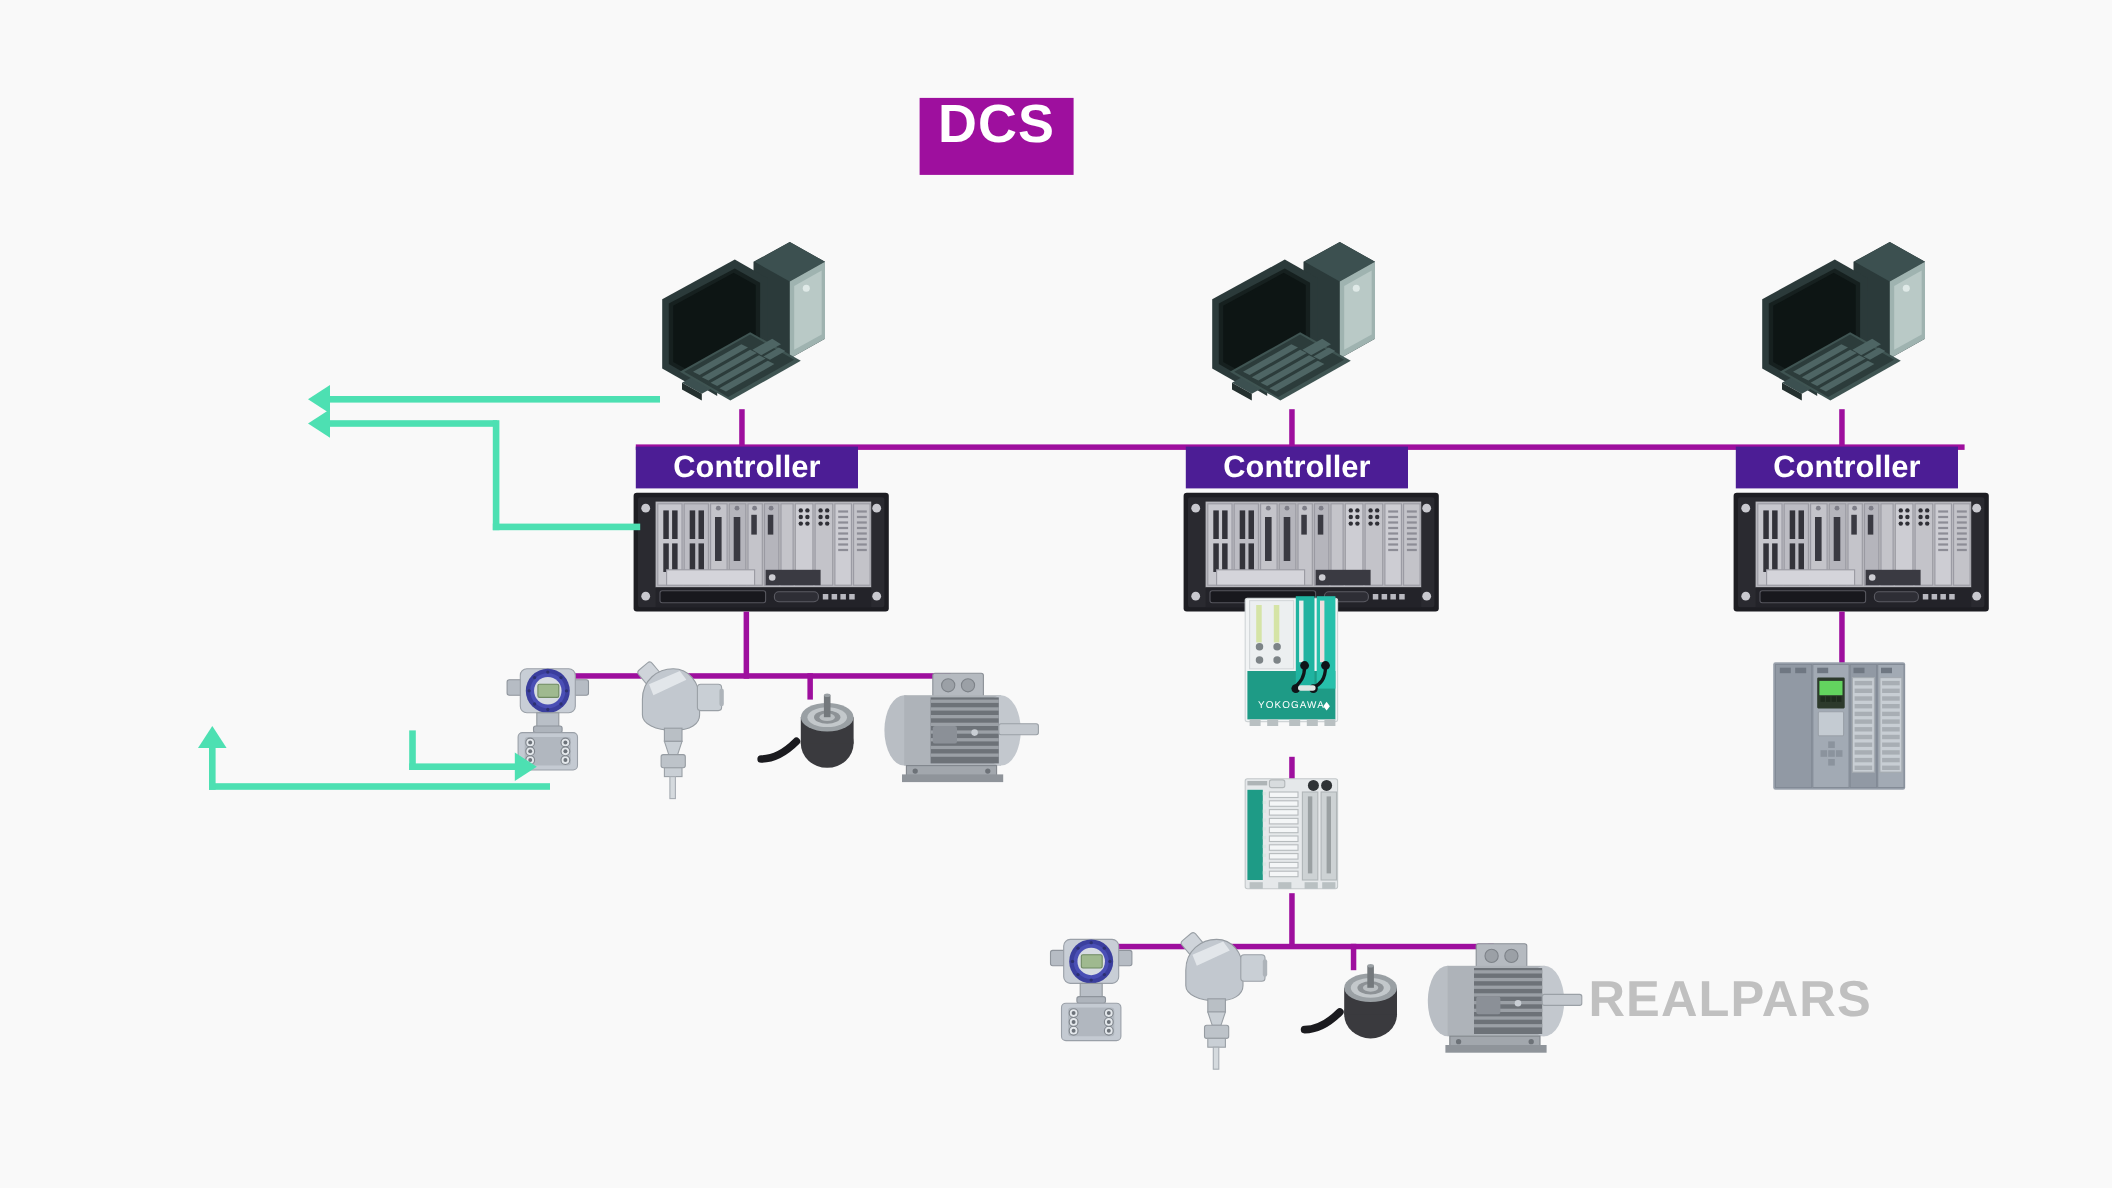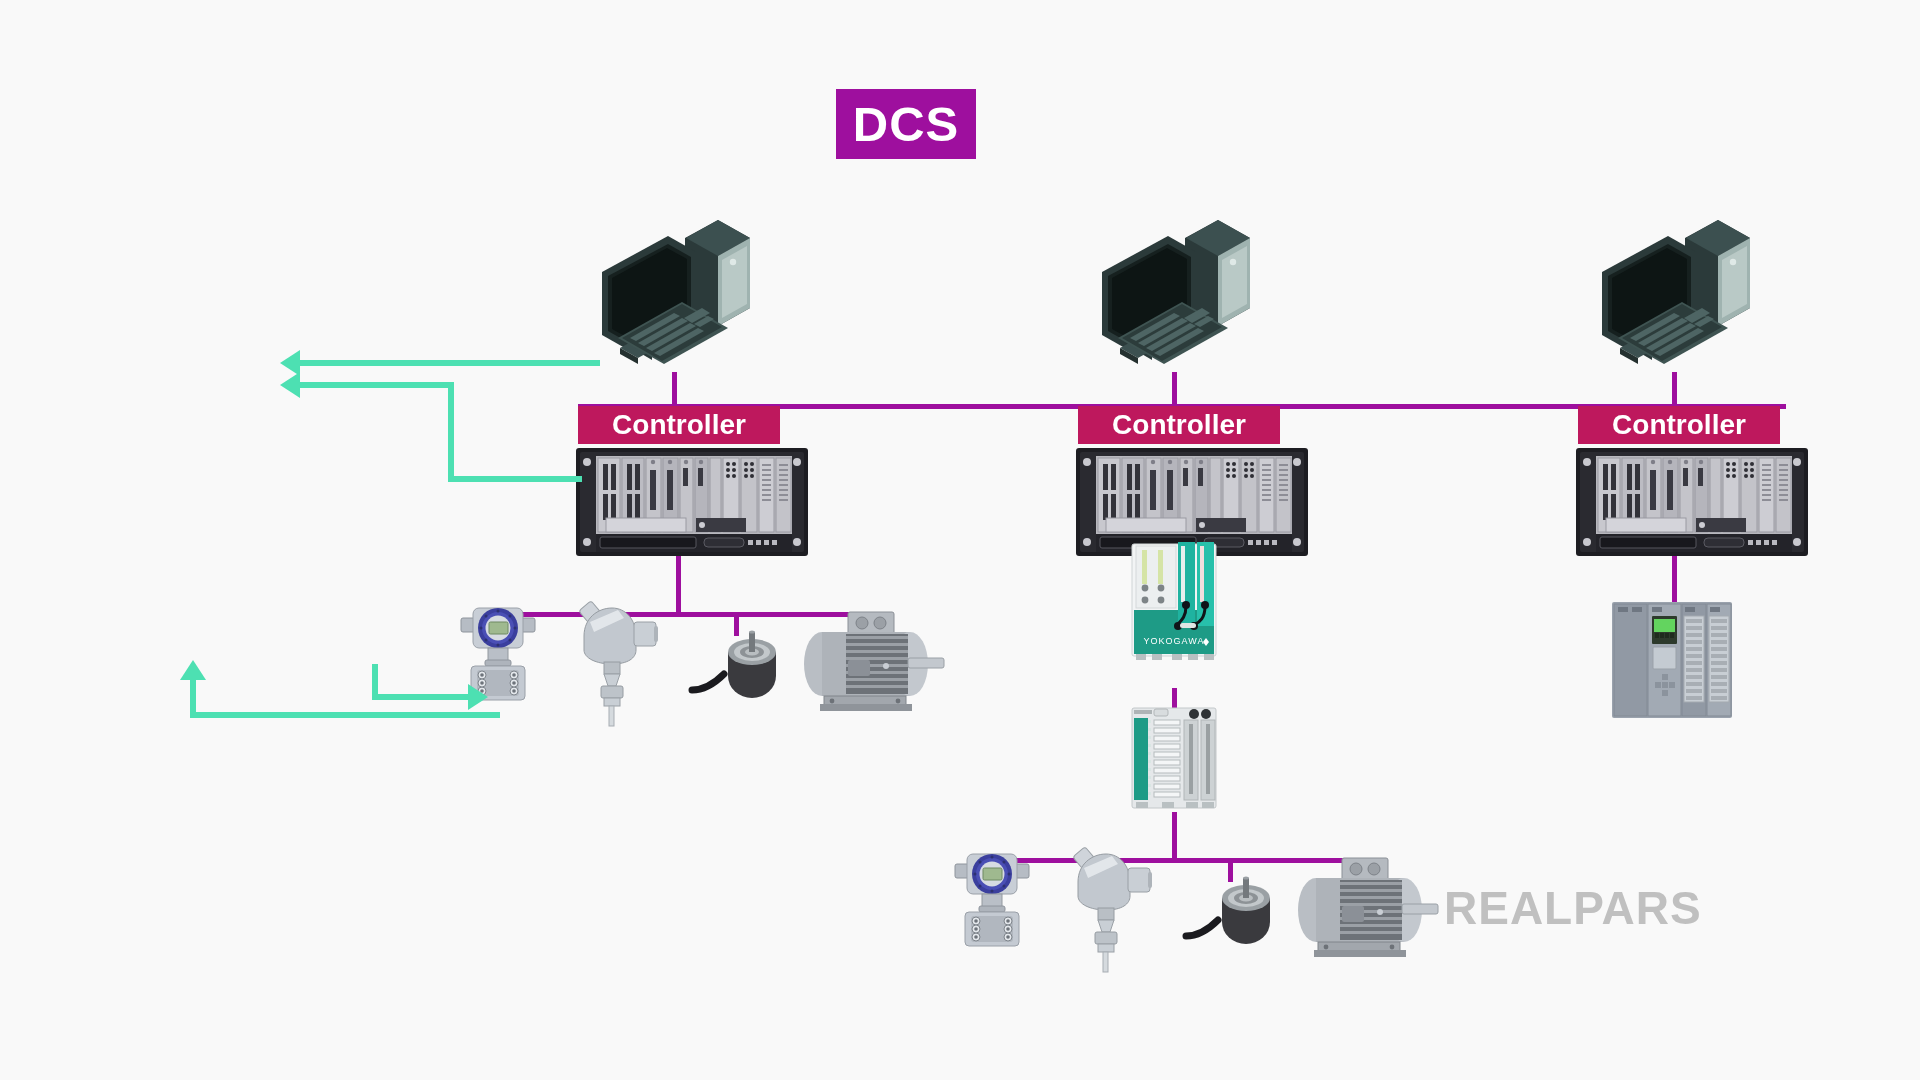--- a/index.html
+++ b/index.html
@@ -10,30 +10,30 @@
     overflow:hidden;
     position:relative;
   }
   #stage{position:absolute;left:0;top:0;width:1920px;height:1080px;}
   .abs{position:absolute;}
 
   
   #title-badge{
     left:836px;top:89px;width:140px;height:70px;
     background:#9e0f9e;
-    display:flex;align-items:center;justify-content:center;
+    display:flex;align-items:flex-start;justify-content:center;
   }
   #title-badge .txt{
     color:#ffffff;font-size:49px;font-weight:bold;letter-spacing:1px;
     line-height:1;
   }
 
   
   .ctrl-bar{
-    height:38px;background:#be185d;
+    height:38px;background:#4c1d95;
     display:flex;align-items:center;justify-content:center;
   }
   .ctrl-bar span{
     color:#ffffff;font-size:28px;font-weight:bold;line-height:1;
   }
 
   
   .bus{background:#9e0f9e;}
 
   

